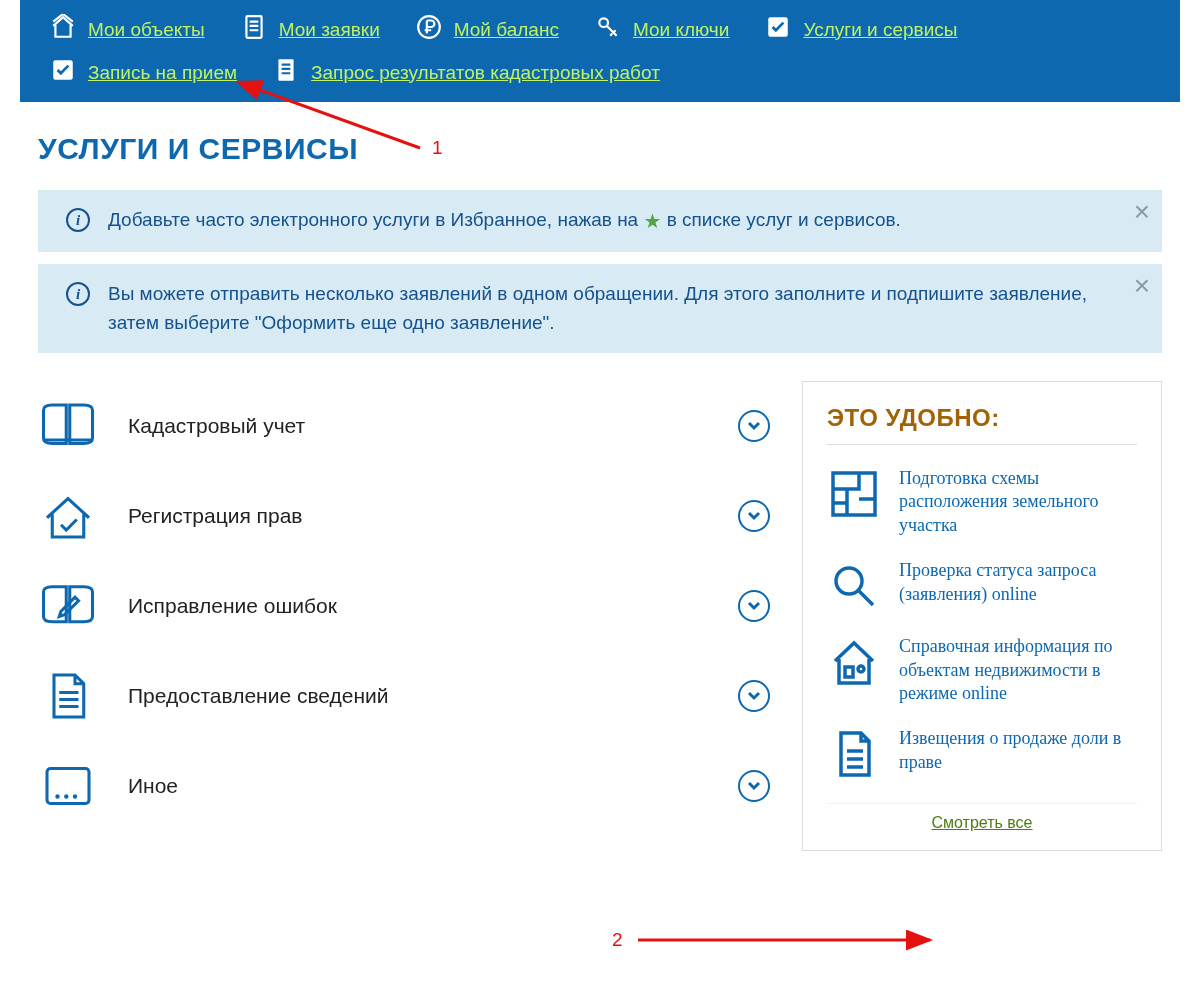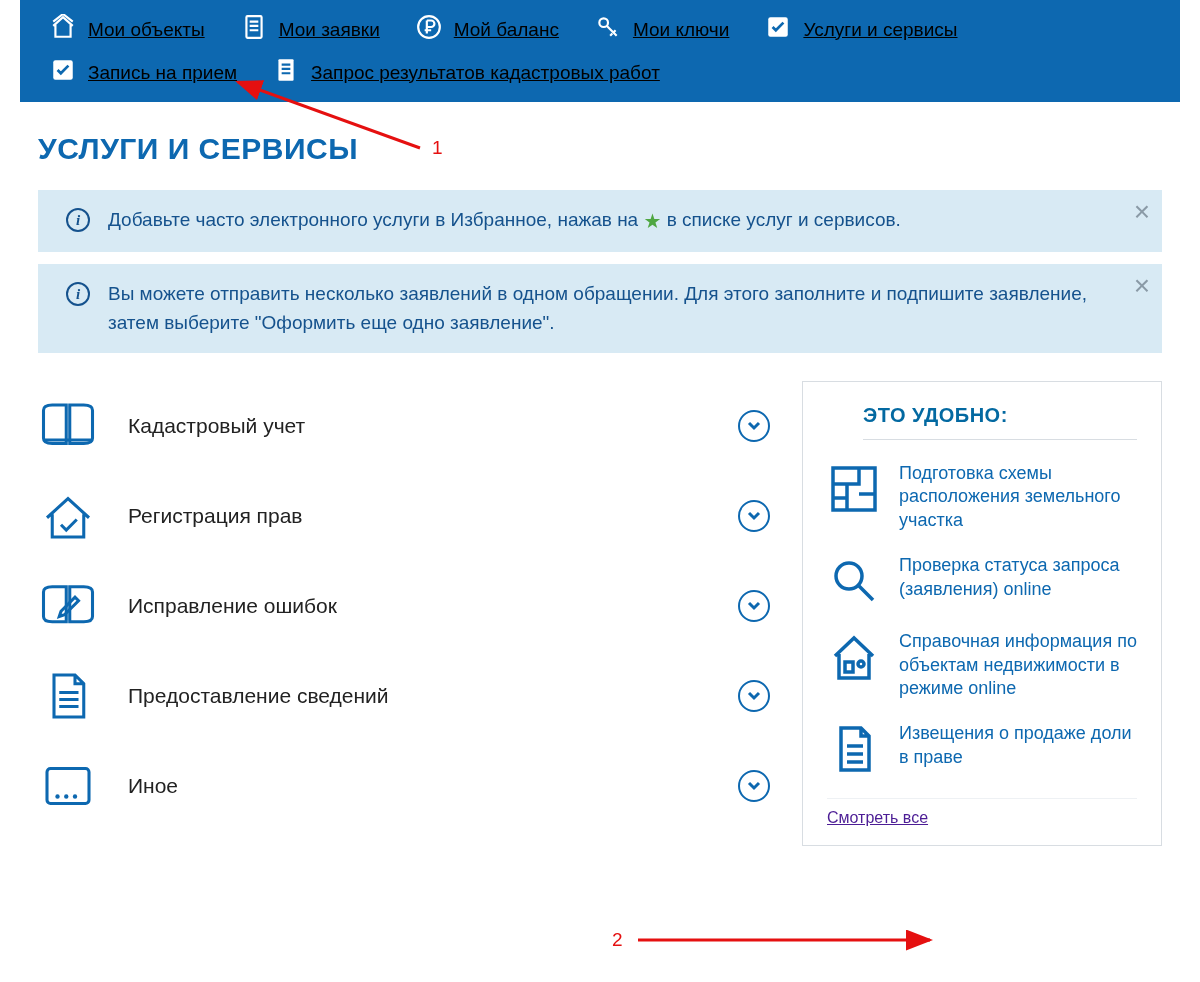--- a/index.html
+++ b/index.html
@@ -13,21 +13,21 @@
     display: flex;
     flex-wrap: wrap;
     gap: 12px 36px;
     margin-left: 20px;
     margin-right: 20px;
   }
   .nav-item {
     display: flex;
     align-items: center;
     gap: 12px;
-    color: #000000;
+    color: #bef264;
     font-size: 19px;
     text-decoration: none;
     cursor: pointer;
   }
   .nav-item .label { text-decoration: underline; }
   .nav-item svg { width: 26px; height: 26px; fill: #fff; }
 
   .page {
     padding: 30px 38px 30px 38px;
   }
@@ -101,41 +101,40 @@
     color: #0d68b0;
   }
   .cat .chevron svg { width: 14px; height: 14px; stroke: #0d68b0; fill: none; stroke-width: 3; }
 
   .sidebar {
     flex: 0 0 360px;
     border: 1px solid #d8dde2;
     padding: 22px 24px 18px 24px;
   }
   .sidebar-title {
-    color: #0369a1;
+    color: #a16207;
     font-weight: 700;
-    font-size: 20px;
+    font-size: 24px;
     letter-spacing: 0.5px;
     border-bottom: 1px solid #d8dde2;
     padding-bottom: 12px;
     margin-bottom: 22px;
-    margin-left: 36px;
   }
   .side-item {
-    display: flex; gap: 18px; margin-bottom: 22px; cursor: pointer;
+    display: flex; gap: 18px; margin-bottom: 22px; cursor: pointer; font-family: Liberation Serif, serif;
   }
   .side-item .sicon {
     width: 54px; height: 54px; flex: 0 0 54px;
     display: flex; align-items: center; justify-content: center;
   }
   .side-item .sicon svg { width: 50px; height: 50px; stroke: #0d68b0; fill: none; stroke-width: 3.5; }
   .side-item .slabel { color: #0d68b0; font-size: 18px; line-height: 1.3; }
   .see-all {
-    display: block; text-align: left;
-    color: #4c1d95; font-size: 16px; text-decoration: underline;
+    display: block; text-align: center;
+    color: #4d7c0f; font-size: 16px; text-decoration: underline;
     border-top: 1px solid #eef1f4; padding-top: 10px;
     cursor: pointer;
   }
 
   
   .annotation-layer {
     position: absolute; left: 0; top: 0; width: 1200px; height: 982px;
     pointer-events: none;
   }
 </style>

